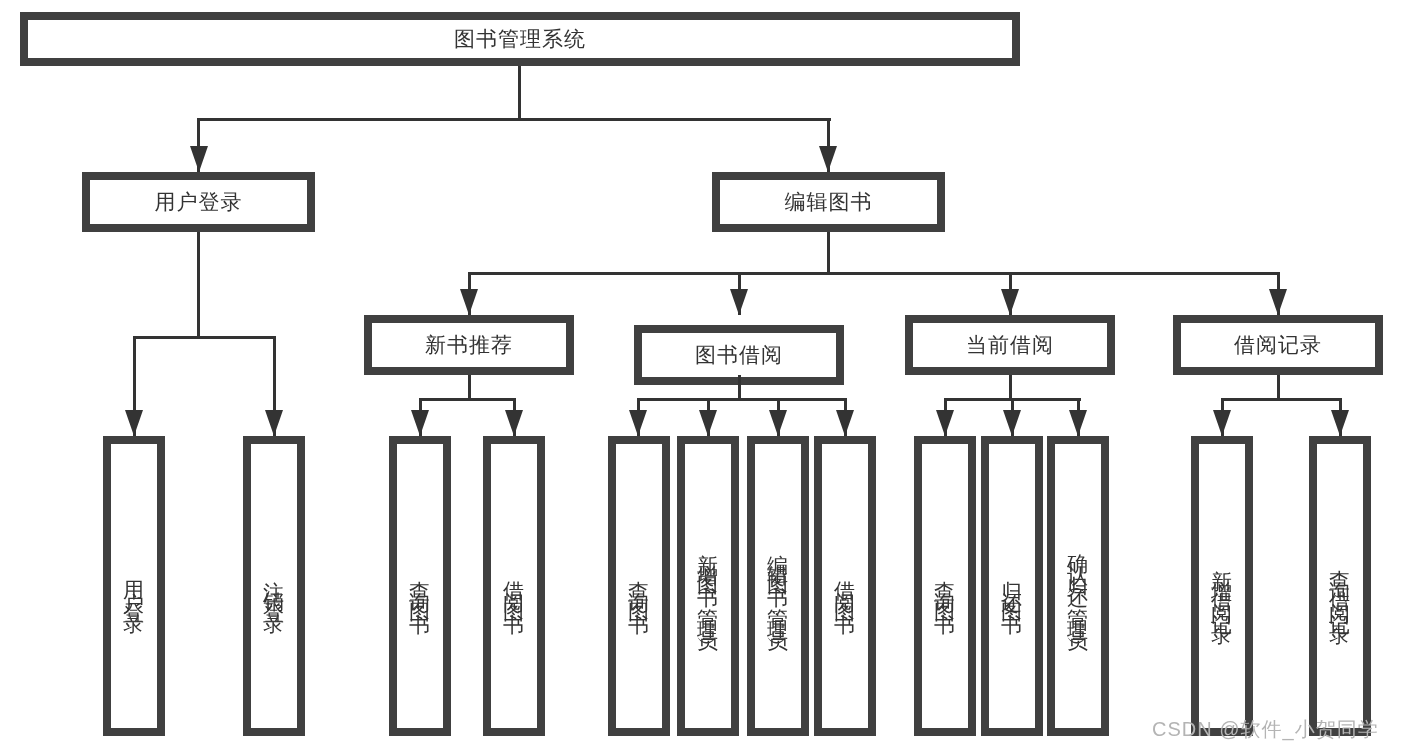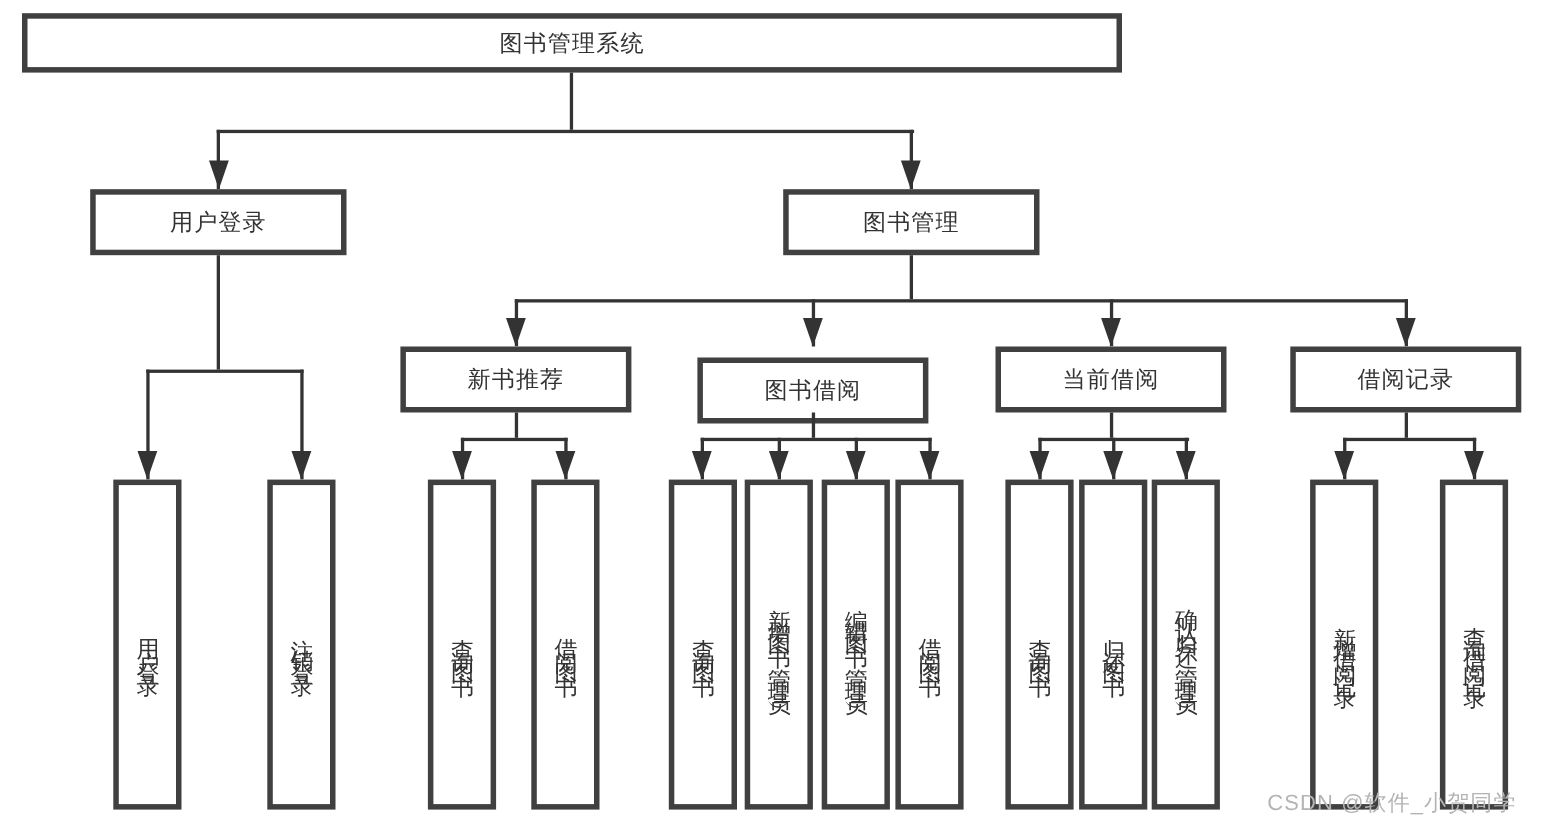--- a/index.html
+++ b/index.html
@@ -7,21 +7,21 @@
   #canvas{
     position:relative;
     width:1405px;height:747px;
     background:#ffffff;
     font-family:"Liberation Sans","DejaVu Sans",sans-serif;
     overflow:hidden;
   }
   .node{
     position:absolute;
     box-sizing:border-box;
-    border:5px solid #404040;
+    border:8px solid #404040;
     background:#ffffff;
     display:flex;
     align-items:center;
     justify-content:center;
     color:#333333;
     font-size:21px;
     letter-spacing:1px;
     text-align:left;
   }
   .node.v{
@@ -58,21 +58,21 @@
   <div class="node" style="left:20px;top:12px;width:1000px;height:54px">图书管理系统</div>
 
   <div class="line" style="left:518px;top:66px;width:3px;height:52px"></div>
   <div class="line" style="left:197px;top:118px;width:634px;height:3px"></div>
   <div class="line" style="left:197px;top:118px;width:3px;height:54px"></div>
   <div class="arrow" style="left:190px;top:146px"></div>
   <div class="line" style="left:827px;top:118px;width:3px;height:54px"></div>
   <div class="arrow" style="left:819px;top:146px"></div>
 
   <div class="node" style="left:82px;top:172px;width:233px;height:60px">用户登录</div>
-  <div class="node" style="left:712px;top:172px;width:233px;height:60px">图书管理</div>
+  <div class="node" style="left:712px;top:172px;width:233px;height:60px">编辑图书</div>
 
   <div class="line" style="left:197px;top:232px;width:3px;height:104px"></div>
   <div class="line" style="left:133px;top:336px;width:143px;height:3px"></div>
   <div class="line" style="left:133px;top:336px;width:3px;height:100px"></div>
   <div class="arrow" style="left:125px;top:410px"></div>
   <div class="line" style="left:273px;top:336px;width:3px;height:100px"></div>
   <div class="arrow" style="left:265px;top:410px"></div>
 
   <div class="line" style="left:827px;top:232px;width:3px;height:40px"></div>
   <div class="line" style="left:468px;top:272px;width:812px;height:3px"></div>

